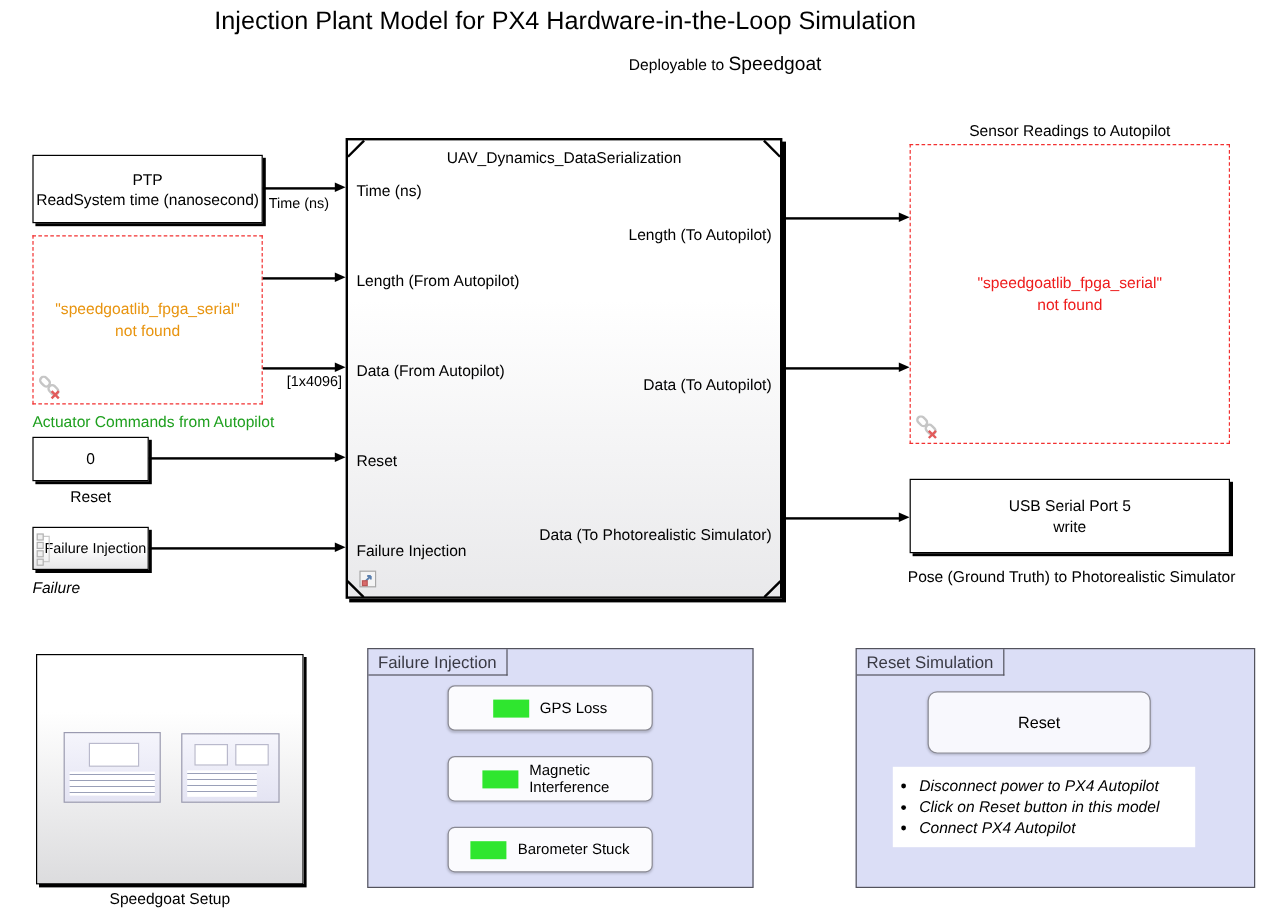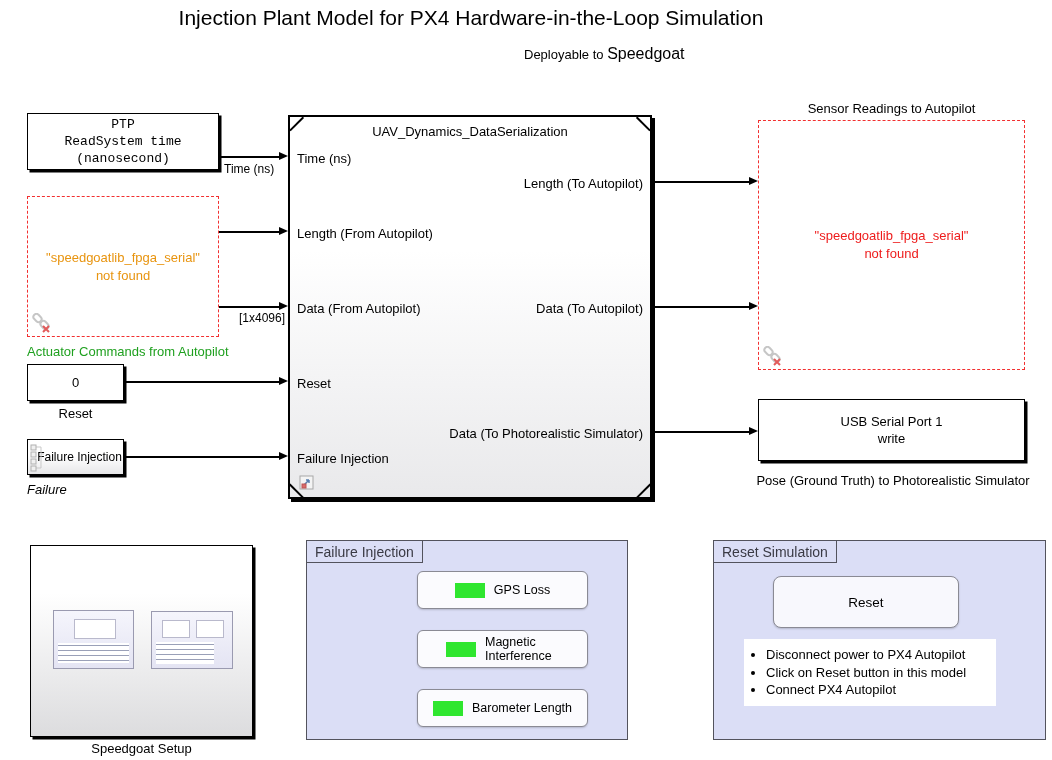--- a/index.html
+++ b/index.html
@@ -31,21 +31,21 @@
   .err-text{color:#ee1c1c;}
   
   #uav{
     left:288px; top:115px; width:364px; height:384px; box-sizing:border-box;
     border:2px solid #000; box-shadow:3px 3px 0 0 #000;
     background:linear-gradient(#ffffff 35%, #e9e9eb);
   }
   #uav .btitle{position:absolute; left:0; top:7px; width:100%; text-align:center; font-size:13px;}
   .port{position:absolute; font-size:13px; white-space:nowrap;}
   .pl{left:7px;}
-  .pr{right:7px; text-align:right;}
+  .pr{right:7px; text-align:right;margin-top:12px;}
   .notch{position:absolute; width:19px; height:1.5px; background:#000;}
   .n-tl{left:-3px; top:6px;  transform:rotate(-45deg);}
   .n-tr{right:-3px; top:6px; transform:rotate(45deg);}
   .n-br{right:-3px; bottom:6px; transform:rotate(-45deg);}
   .n-bl{left:-3px;  bottom:6px; transform:rotate(45deg);}
   
   .wire{position:absolute; height:1.6px; background:#000;}
   .arrow{position:absolute; width:0; height:0;
     border-left:9px solid #000; border-top:4.5px solid transparent; border-bottom:4.5px solid transparent;}
   .wire-label{position:absolute; font-size:12px; white-space:nowrap;}
@@ -55,21 +55,21 @@
   }
   .panel-title{
     box-sizing:border-box; position:absolute; left:0; top:0; height:22px;
     border-right:1.5px solid #53535d; border-bottom:1.5px solid #53535d;
     font-size:14px; color:#3a3a44; padding:3px 8px 0 8px; white-space:nowrap;
   }
   .toggle-btn{
     position:absolute; box-sizing:border-box; width:171px; height:38px;
     background:#fbfbfe; border:1px solid #8a8a94; border-radius:6px;
     display:flex; align-items:center; justify-content:center; gap:9px;
-    font-size:12.5px; box-shadow:0 1px 2px rgba(0,0,0,.18); cursor:pointer;margin-left:44px;
+    font-size:12.5px; box-shadow:0 1px 2px rgba(0,0,0,.18); cursor:pointer;
   }
   .swatch{width:30px; height:15px; background:#2fe62f; flex:0 0 auto;}
   .reset-btn{
     position:absolute; box-sizing:border-box; width:186px; height:52px;
     background:#f8f8fd; border:1px solid #8a8a94; border-radius:8px;
     display:flex; align-items:center; justify-content:center;
     font-size:13.5px; box-shadow:0 1px 2px rgba(0,0,0,.18); cursor:pointer;
   }
   .info-box{position:absolute; background:#fff;}
   .info-box ul{margin:7px 0 0 0; padding-left:22px;}
@@ -86,21 +86,21 @@
   }
 </style>
 </head>
 <body>
 
 <div id="canvas">
 
   <div class="abs diagram-title">Injection Plant Model for PX4 Hardware-in-the-Loop Simulation</div>
   <div class="abs diagram-subtitle"><span>Deployable to </span><span class="big">Speedgoat</span></div>
 
-  <div class="abs sblock" style="left:27px;top:113px;width:192px;height:57px;font-family:Liberation Mono, monospace;">
+  <div class="abs sblock" style="left:27px;top:129px;width:192px;height:57px;">
     <div>PTP</div>
     <div>ReadSystem time (nanosecond)</div>
   </div>
 
   <div class="abs dashed" style="left:27px;top:196px;width:192px;height:141px;">
     <div class="warn-text">"speedgoatlib_fpga_serial"</div>
     <div class="warn-text">not found</div>
     <svg class="abs" style="left:3px;bottom:2px;" width="21" height="21" viewBox="0 0 21 21">
       <g fill="none" stroke="#c6c6c6" stroke-width="2">
         <rect x="2" y="2" width="9" height="6" rx="3" transform="rotate(45 6.5 5)"></rect>
@@ -184,21 +184,21 @@
     <svg class="abs" style="left:3px;bottom:2px;" width="21" height="21" viewBox="0 0 21 21">
       <g fill="none" stroke="#c6c6c6" stroke-width="2">
         <rect x="2" y="2" width="9" height="6" rx="3" transform="rotate(45 6.5 5)"></rect>
         <rect x="9" y="9" width="9" height="6" rx="3" transform="rotate(45 13.5 12)"></rect>
       </g>
       <path d="M12 13 L18 19 M18 13 L12 19" stroke="#e25b5b" stroke-width="2"></path>
     </svg>
   </div>
 
   <div class="abs sblock" style="left:758px;top:399px;width:267px;height:62px;">
-    <div>USB Serial Port 1</div>
+    <div>USB Serial Port 5</div>
     <div>write</div>
   </div>
   <div class="abs caption" style="left:728px;top:473px;width:330px;text-align:center;">Pose (Ground Truth) to Photorealistic Simulator</div>
 
   <div class="abs sblock" style="left:30px;top:545px;width:223px;height:192px;background:linear-gradient(#ffffff 25%,#dcdcde);">
     <div class="thumb" style="left:22px;top:64px;width:81px;height:59px;">
       <div class="wrect" style="left:20px;top:8px;width:40px;height:18px;"></div>
       <div class="mini-text" style="left:4px;top:32px;width:71px;height:20px;"></div>
     </div>
     <div class="thumb" style="left:120px;top:65px;width:82px;height:58px;">
@@ -214,30 +214,30 @@
     <div class="toggle-btn" style="left:66px;top:30px;">
       <span class="swatch"></span>
       <span>GPS Loss</span>
     </div>
     <div class="toggle-btn" style="left:66px;top:89px;padding-left:28px;">
       <span class="swatch"></span>
       <span>Magnetic Interference</span>
     </div>
     <div class="toggle-btn" style="left:66px;top:148px;">
       <span class="swatch"></span>
-      <span>Barometer Length</span>
+      <span>Barometer Stuck</span>
     </div>
   </div>
 
   <div class="abs panel" style="left:713px;top:540px;width:333px;height:200px;">
     <div class="panel-title">Reset Simulation</div>
     <div class="reset-btn" style="left:59px;top:35px;">
       <span>Reset</span>
     </div>
-    <div class="info-box" style="left:30px;top:98px;width:252px;height:67px;">
+    <div class="info-box" style="left:30px;top:98px;width:252px;height:67px;font-style:italic;">
       <ul>
         <li>Disconnect power to PX4 Autopilot</li>
         <li>Click on Reset button in this model</li>
         <li>Connect PX4 Autopilot</li>
       </ul>
     </div>
   </div>
 
 </div>
 

